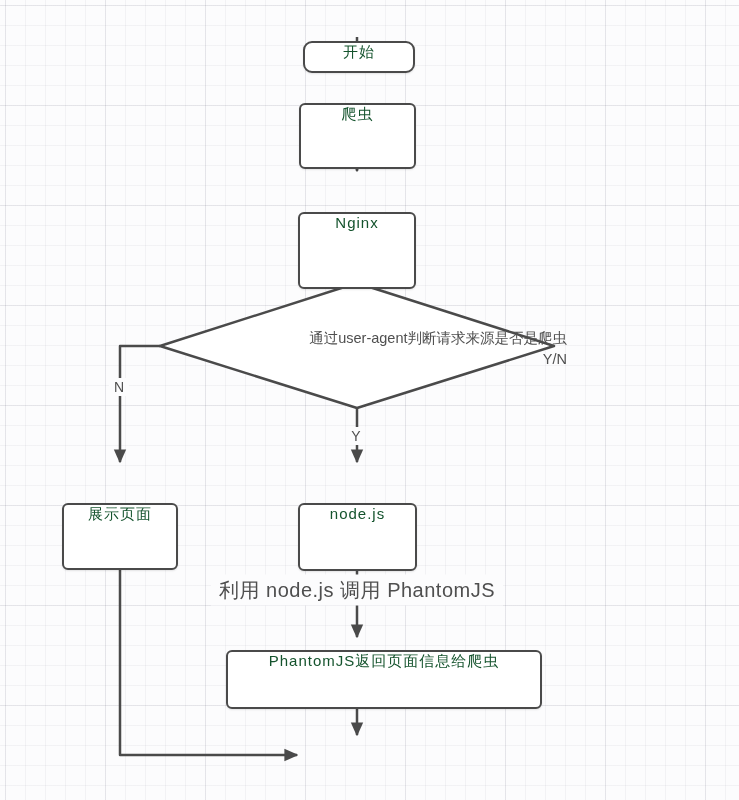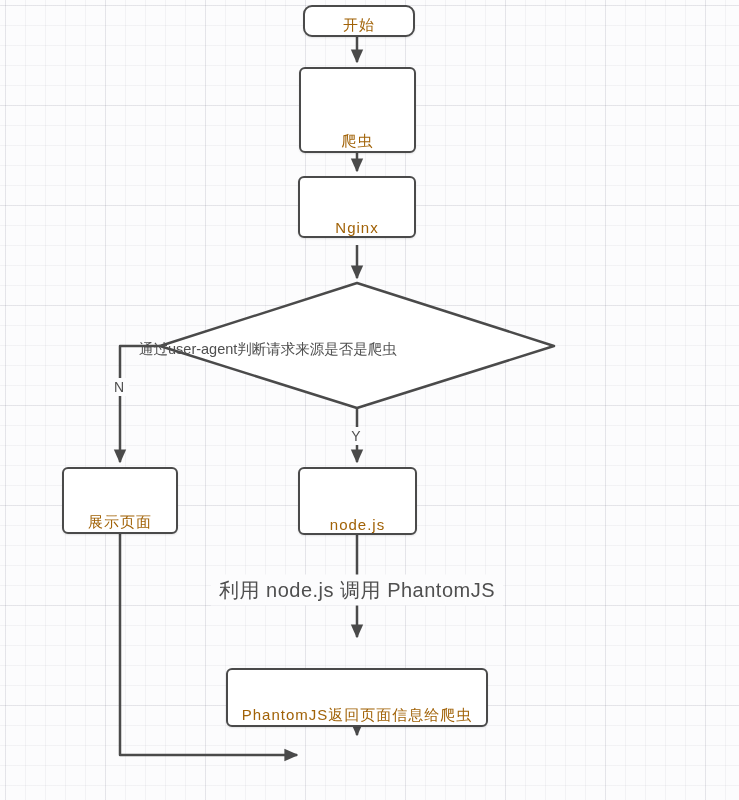--- a/index.html
+++ b/index.html
@@ -25,47 +25,48 @@
     position: absolute;
     left: 0; top: 0;
     width: 739px;
     height: 800px;
   }
   .node {
     position: absolute;
     box-sizing: border-box;
     background: #ffffff;
     border: 2px solid #4a4a4a;
-    color: #a16207;
+    color: #14532d;
     display: flex;
-    align-items: flex-end;
+    align-items: flex-start;
     justify-content: center;
     text-align: center;
     font-size: 15px;
     letter-spacing: 1px;
     box-shadow: 0 1px 2px rgba(0,0,0,0.10);
+    margin-top: 36px;
   }
   .terminal { border-radius: 9px; }
   .process  { border-radius: 6px; }
 
   .node-start    { left: 303px; top: 5px;   width: 112px; height: 32px; }
-  .node-crawler  { left: 299px; top: 67px;  width: 117px; height: 86px; }
-  .node-nginx    { left: 298px; top: 176px; width: 118px; height: 62px; }
+  .node-crawler  { left: 299px; top: 67px;  width: 117px; height: 66px; }
+  .node-nginx    { left: 298px; top: 176px; width: 118px; height: 77px; }
   .node-display  { left: 62px;  top: 467px; width: 116px; height: 67px; }
   .node-nodejs   { left: 298px; top: 467px; width: 119px; height: 68px; }
-  .node-phantom  { left: 226px; top: 668px; width: 262px; height: 59px; }
+  .node-phantom  { left: 226px; top: 614px; width: 316px; height: 59px; }
   .node-end      { left: 303px; top: 740px; width: 110px; height: 30px; }
 
   .diamond-label {
     position: absolute;
-    left: 349px;
+    left: 357px;
     top: 349px;
     transform: translate(-50%, -50%);
     width: 420px;
-    text-align: left;
+    text-align: right;
     color: #4f4f4f;
     font-size: 14.5px;
     line-height: 21px;
     pointer-events: none;
   }
   .edge-label {
     position: absolute;
     transform: translate(-50%, -50%);
     background: #fcfcfd;
     color: #4f4f4f;
@@ -113,20 +114,21 @@
   <div class="node process node-crawler">
     <span>爬虫</span>
   </div>
 
   <div class="node process node-nginx">
     <span>Nginx</span>
   </div>
 
   <div class="diamond-label">
     <div>通过user-agent判断请求来源是否是爬虫</div>
+    <div>Y/N</div>
   </div>
 
   <div class="node process node-display">
     <span>展示页面</span>
   </div>
 
   <div class="node process node-nodejs">
     <span>node.js</span>
   </div>
 

